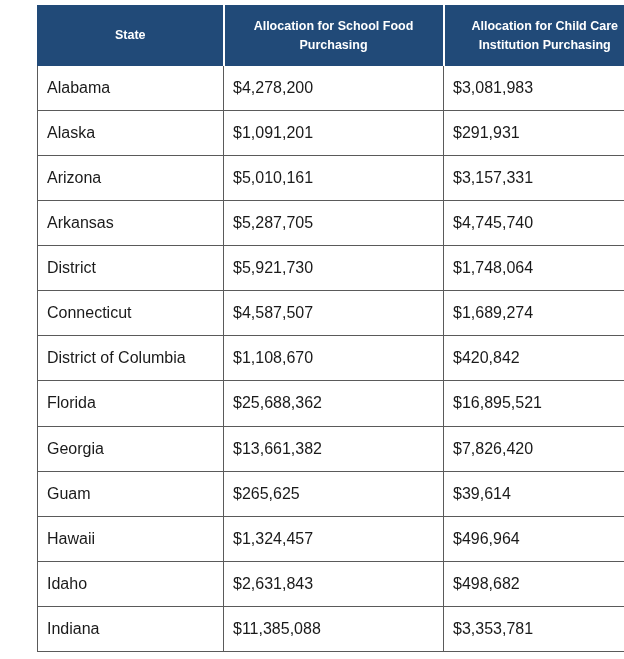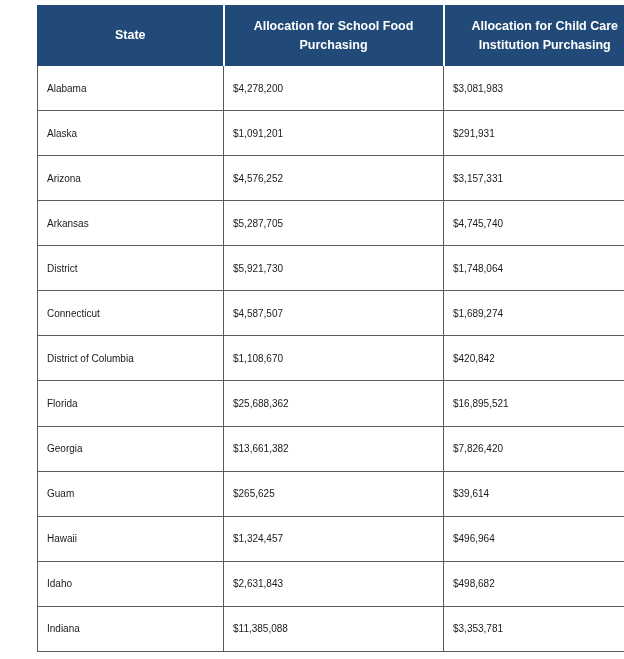--- a/index.html
+++ b/index.html
@@ -43,21 +43,21 @@
     border: 1px solid #214A78;
     border-right: 2px solid #ffffff;
     box-sizing: border-box;
   }
   thead th.last-head {
     border-right: 1px solid #214A78;
   }
 
   tbody td {
     border: 1px solid #5a5a5a;
-    font-size: 10px;
+    font-size: 16px;
     color: #1a1a1a;
     text-align: left;
     vertical-align: middle;
     padding: 0 9px;
     height: 36.7px;
     white-space: nowrap;
     overflow: hidden;
     box-sizing: border-box;
   }
   tbody tr td:first-child { border-left: 1px solid #5a5a5a; }
@@ -86,21 +86,21 @@
           <td>$4,278,200</td>
           <td>$3,081,983</td>
         </tr>
         <tr>
           <td>Alaska</td>
           <td>$1,091,201</td>
           <td>$291,931</td>
         </tr>
         <tr>
           <td>Arizona</td>
-          <td>$4,576,252</td>
+          <td>$5,010,161</td>
           <td>$3,157,331</td>
         </tr>
         <tr>
           <td>Arkansas</td>
           <td>$5,287,705</td>
           <td>$4,745,740</td>
         </tr>
         <tr>
           <td>District</td>
           <td>$5,921,730</td>

